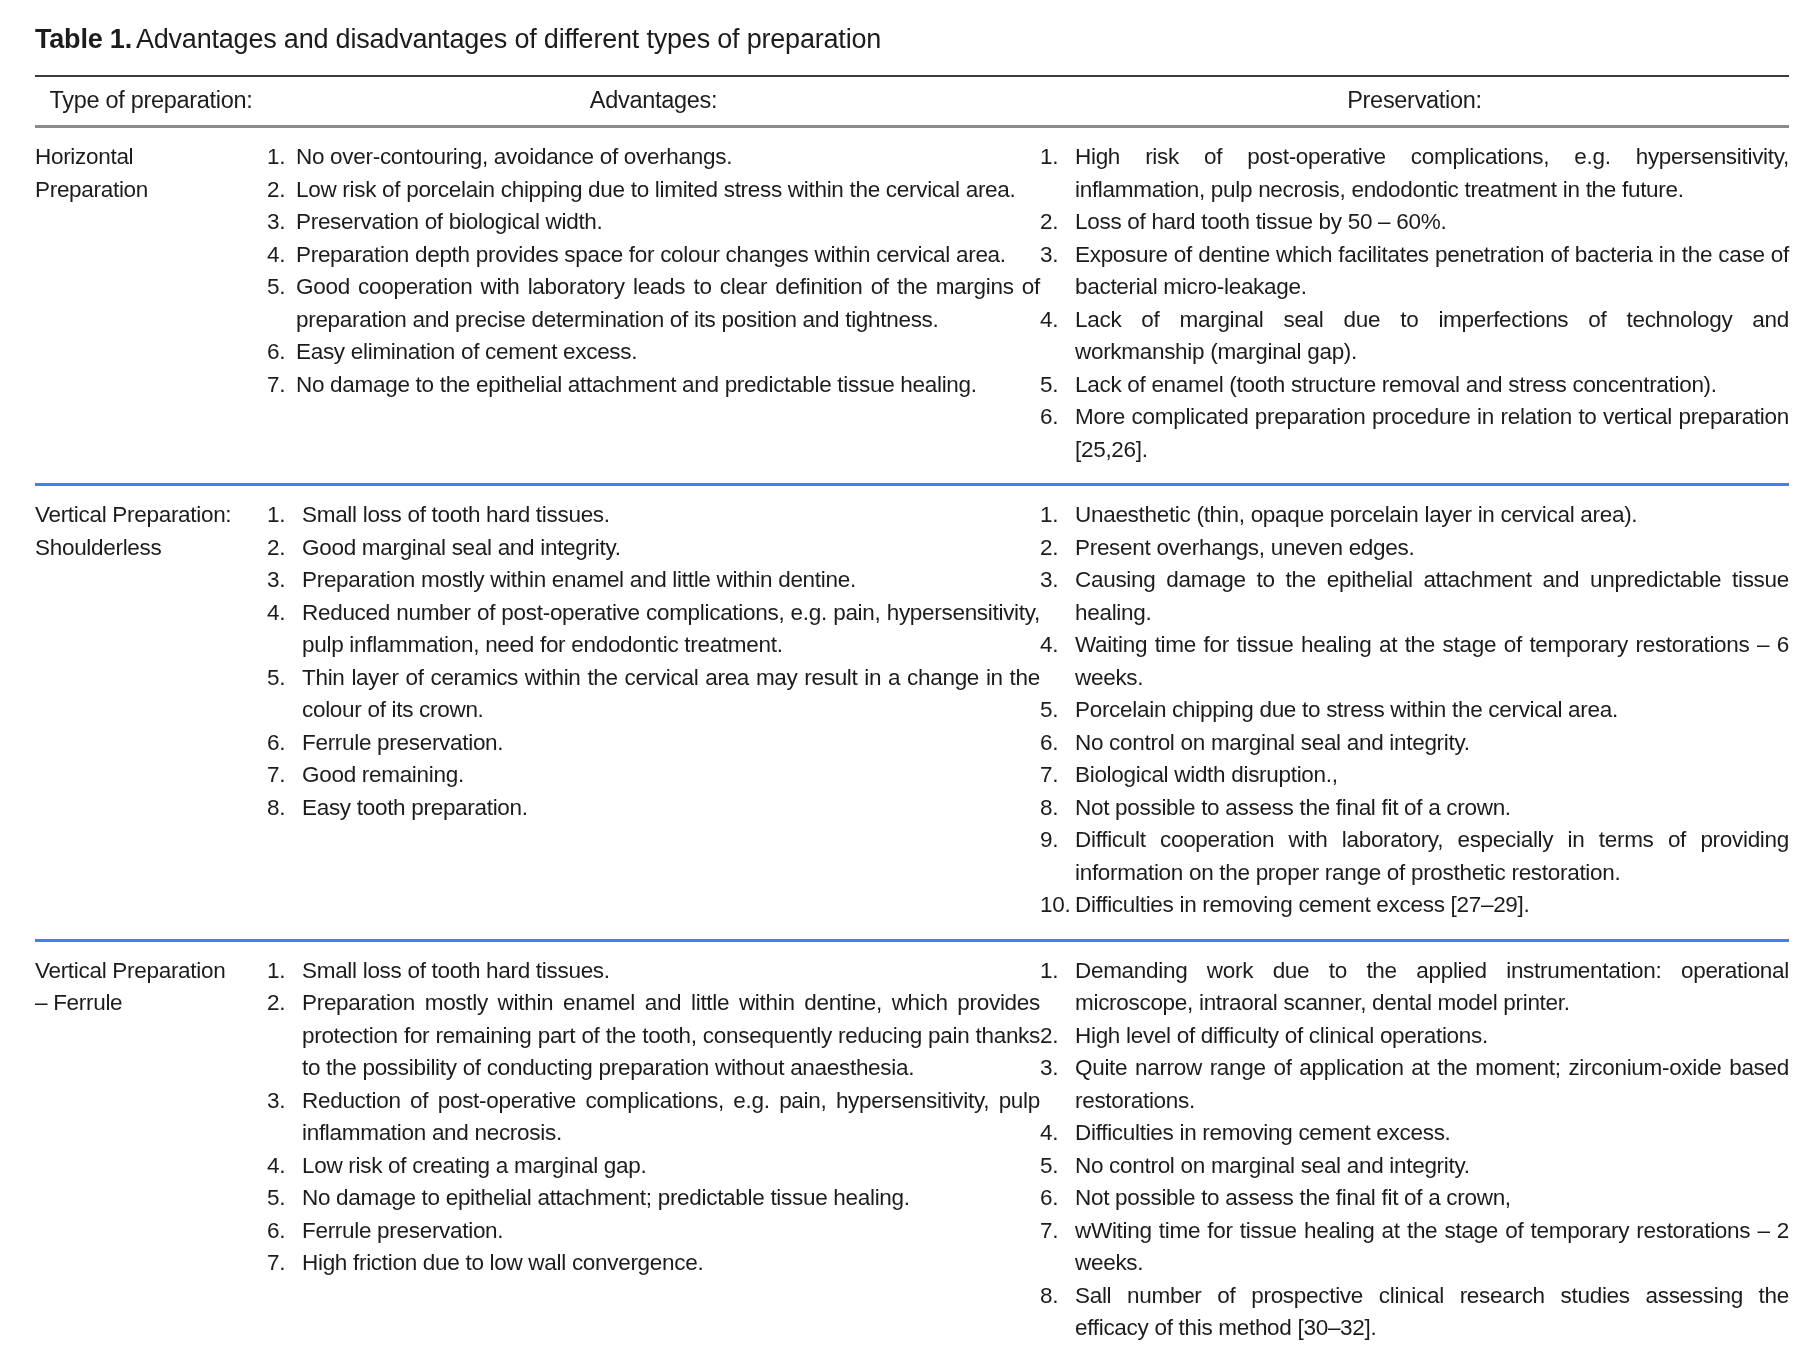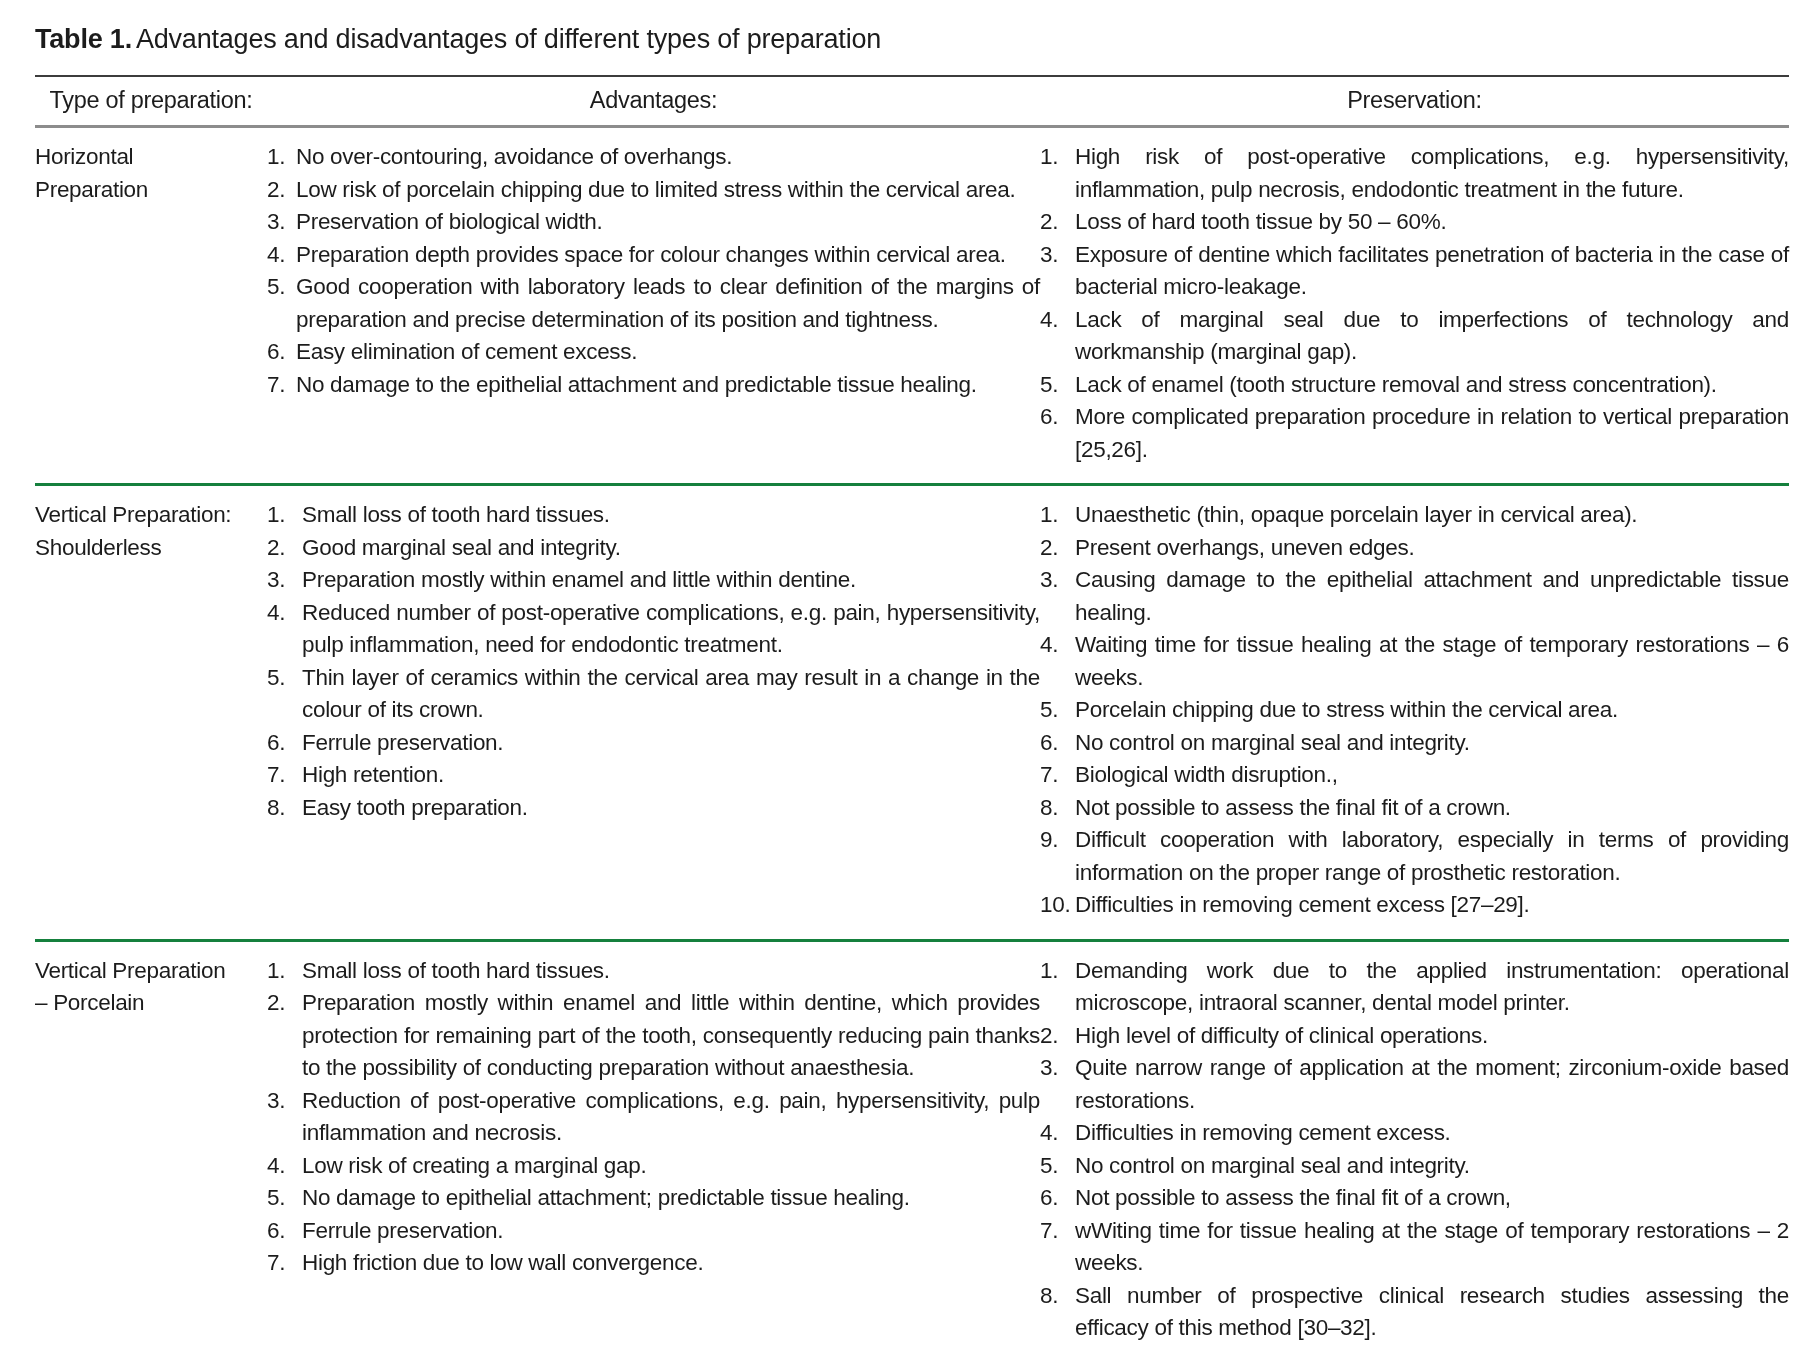--- a/index.html
+++ b/index.html
@@ -40,21 +40,21 @@
   table.prep th {
     font-weight: normal;
     text-align: center;
     font-size: 23.5px;
     letter-spacing: -0.3px;
     padding: 10px 0 11px 0;
     border-bottom: 3px solid #8c8c8c;
   }
   table.prep td {
     vertical-align: top;
-    border-bottom: 3px solid #15803d;
+    border-bottom: 3px solid #3b82f6;
     padding: 13px 0 17px 0;
     font-size: 22.5px;
     line-height: 32.5px;
     letter-spacing: -0.3px;
   }
   table.prep tr:last-child td {
     border-bottom: 4px solid #868686;
   }
   td.cell-advantages { padding-right: 26px; }
   td.cell-type { padding-right: 14px; }
@@ -181,21 +181,21 @@
               <div class="li">
                 <span class="num">5.</span>
                 <span class="txt">Thin layer of ceramics within the cervical area may result in a change in the colour of its crown.</span>
               </div>
               <div class="li">
                 <span class="num">6.</span>
                 <span class="txt">Ferrule preservation.</span>
               </div>
               <div class="li">
                 <span class="num">7.</span>
-                <span class="txt">High retention.</span>
+                <span class="txt">Good remaining.</span>
               </div>
               <div class="li">
                 <span class="num">8.</span>
                 <span class="txt">Easy tooth preparation.</span>
               </div>
             </div>
         </td>
         <td class="cell-disadvantages">
           <div>
               <div class="li">
@@ -238,21 +238,21 @@
                 <span class="num">10.</span>
                 <span class="txt">Difficulties in removing cement excess [27–29].</span>
               </div>
             </div>
         </td>
       </tr>
 
       <tr>
         <td class="cell-type">
           <div class="type-line">Vertical Preparation</div>
-          <div class="type-line">– Porcelain</div>
+          <div class="type-line">– Ferrule</div>
         </td>
         <td class="cell-advantages">
           <div>
               <div class="li">
                 <span class="num">1.</span>
                 <span class="txt">Small loss of tooth hard tissues.</span>
               </div>
               <div class="li">
                 <span class="num">2.</span>
                 <span class="txt">Preparation mostly within enamel and little within dentine, which provides protection for remaining part of the tooth, consequently reducing pain thanks to the possibility of conducting preparation without anaesthesia.</span>

